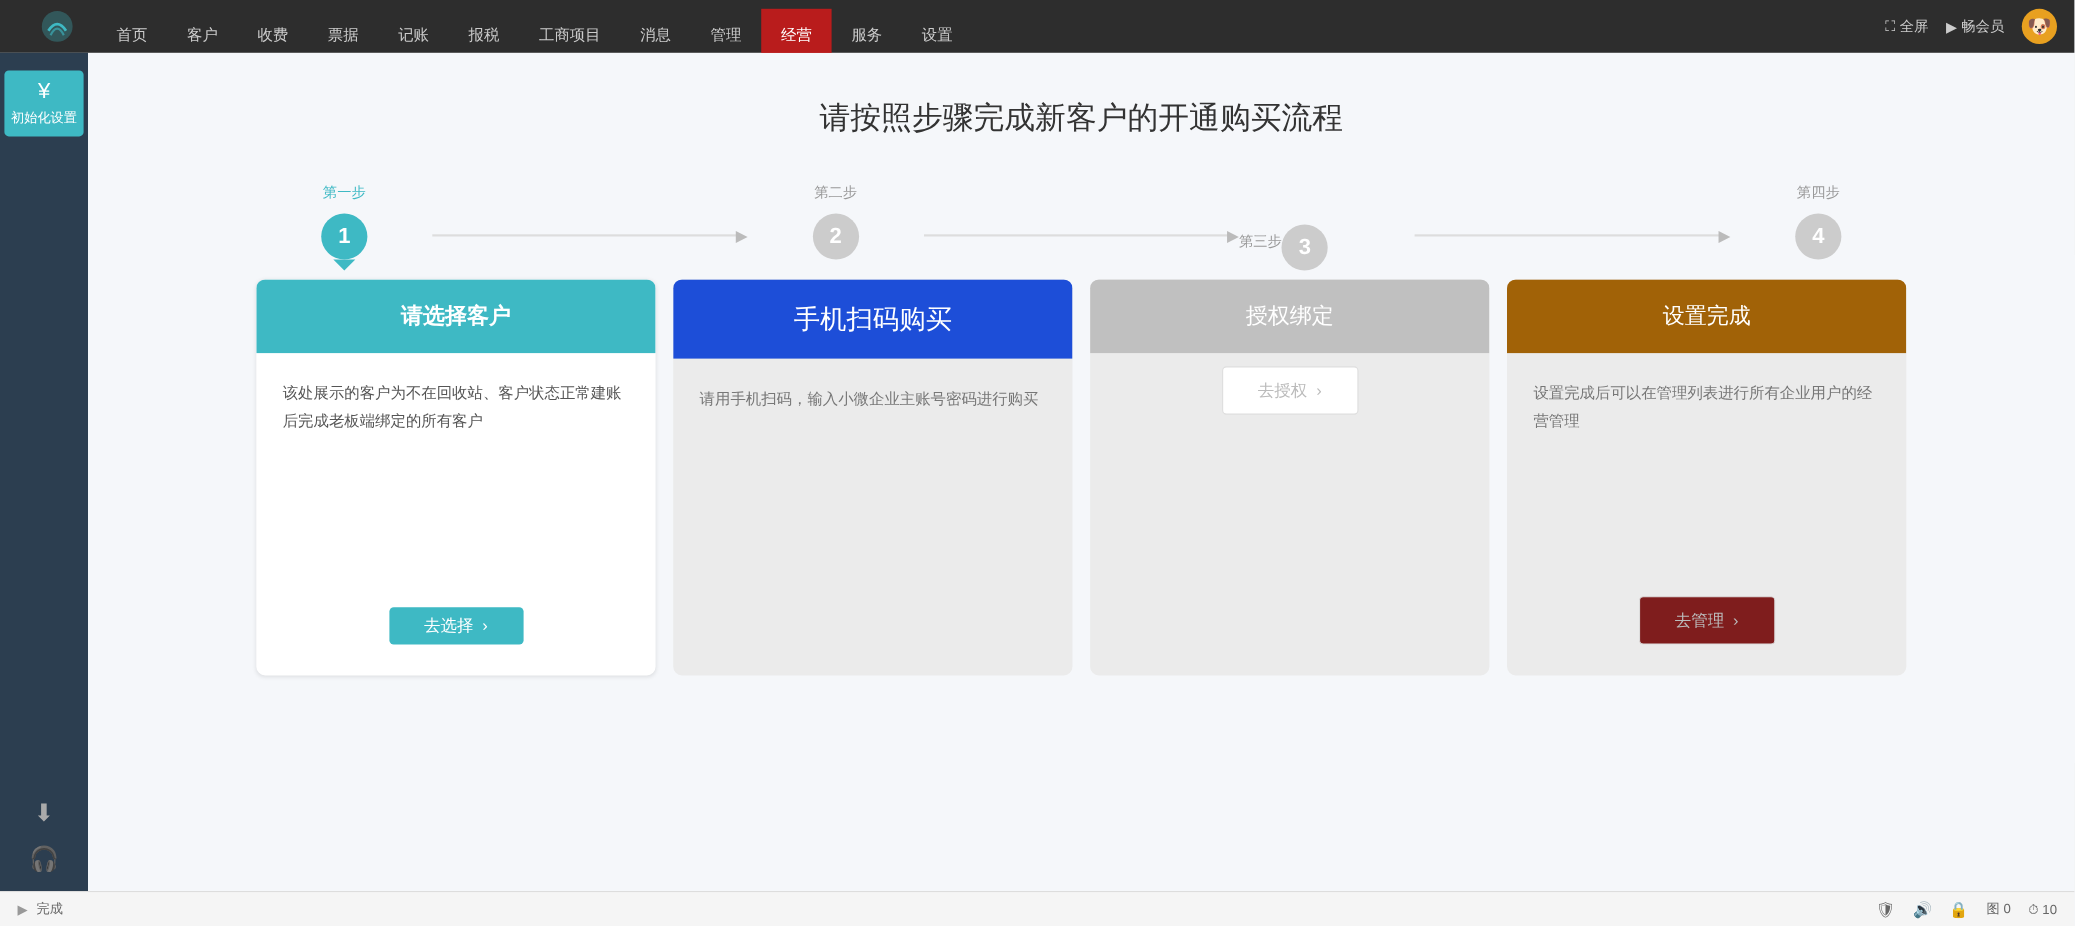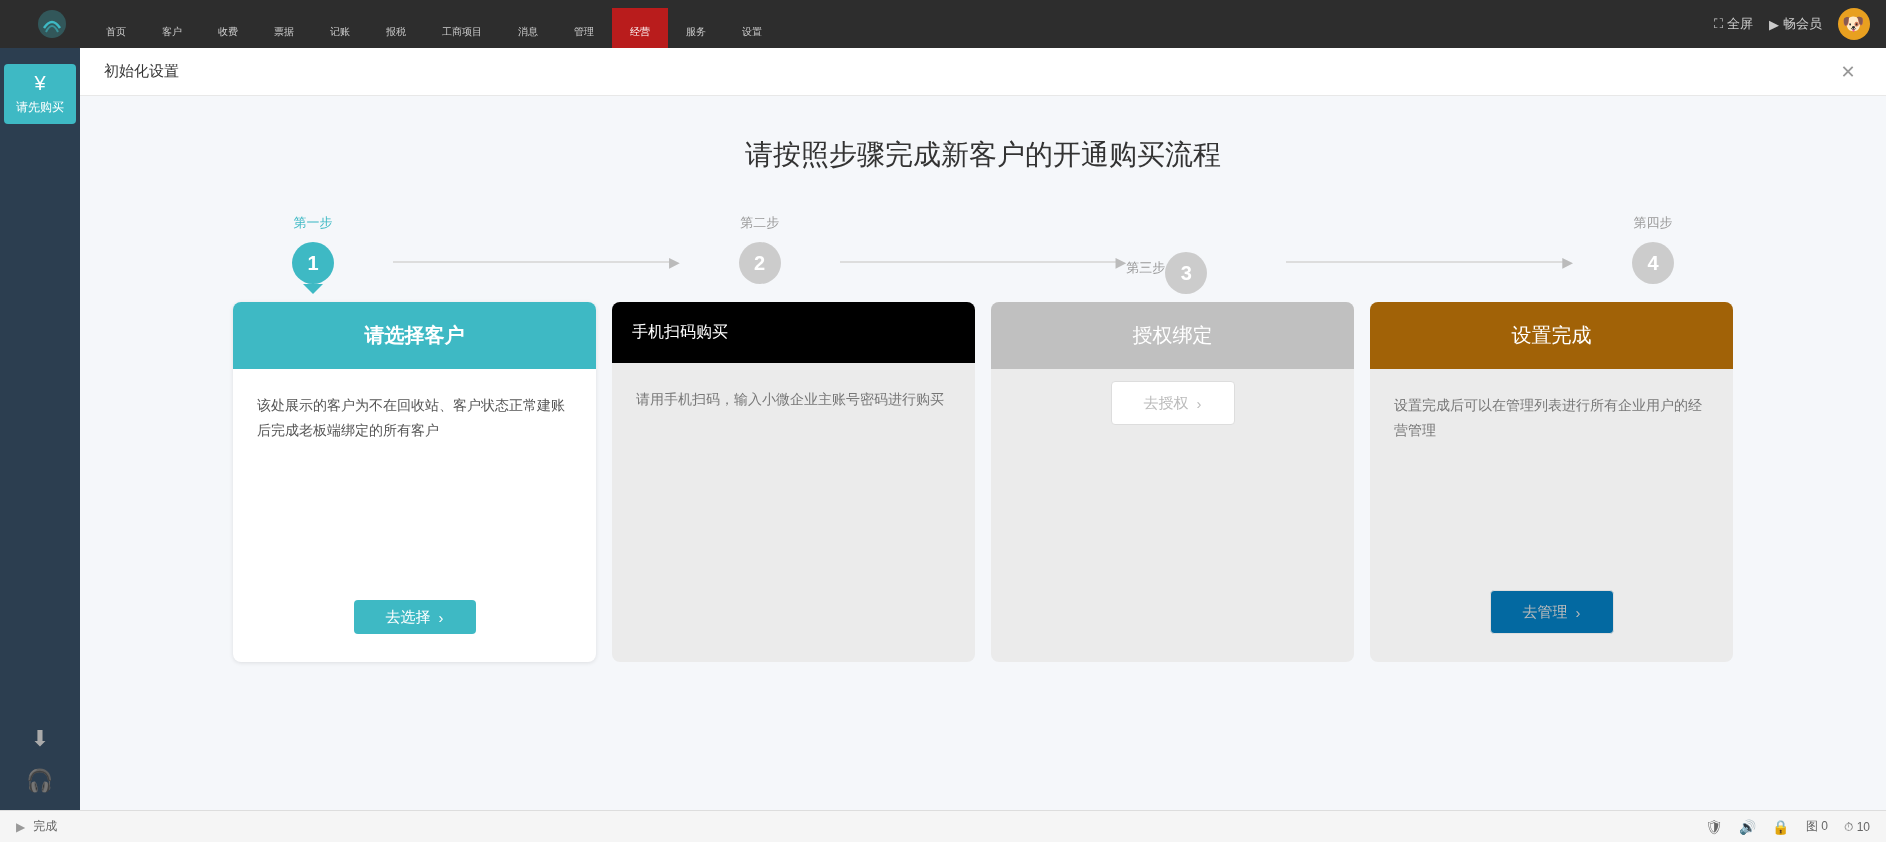--- a/index.html
+++ b/index.html
@@ -22,21 +22,21 @@
     }
     .nav-logo svg { width: 32px; height: 32px; }
     .nav-items {
       display: flex;
       align-items: center;
       flex: 1;
       gap: 0;
     }
     .nav-item {
       color: #ccc;
-      font-size: 10px;
+      font-size: 14px;
       padding: 0 18px;
       height: 48px;
       display: flex;
       align-items: center;
       cursor: pointer;
       white-space: nowrap;
       margin-top: 16px;
     }
     .nav-item.active {
       background: #b91c1c;
@@ -244,34 +244,30 @@
       </div>
       <div class="avatar">🐶</div>
     </div>
   </div>
 
   <div class="main-layout">
 
     <div class="sidebar">
       <div class="sidebar-item active">
         <div class="sidebar-icon">¥</div>
-        <div>请先购买</div>
+        <div>初始化设置</div>
       </div>
       <div class="sidebar-bottom">
         <div class="sidebar-bottom-icon">⬇</div>
         <div class="sidebar-bottom-icon">🎧</div>
       </div>
     </div>
 
     <div class="content-area">
 
-      <div class="page-header">
-        <div class="page-title">初始化设置</div>
-        <div class="close-btn">✕</div>
-      </div>
 
       <div class="wizard-content">
         <div class="wizard-title">请按照步骤完成新客户的开通购买流程</div>
 
         <div style="width:100%;max-width:1500px;display:flex;flex-direction:column;">
 
           <div style="display:flex;align-items:flex-end;width:100%;margin-bottom:0;">
 
             <div style="display:flex;flex-direction:column;align-items:center;flex:0 0 auto;min-width:160px;">
               <div style="font-size:13px;color:#3eb9c4;margin-bottom:10px;">第一步</div>
@@ -320,41 +316,41 @@
               <div style="padding:24px 24px 16px 24px;flex:1;font-size:14px;color:#555;line-height:1.8;">该处展示的客户为不在回收站、客户状态正常建账后完成老板端绑定的所有客户</div>
               <div style="padding:12px 24px 28px 24px;display:flex;justify-content:center;">
                 <button style="height:34px;padding:0 32px;border-radius:4px;font-size:15px;background:#3eb9c4;color:#fff;border:none;cursor:pointer;display:flex;align-items:center;gap:8px;">
                   <span>去选择</span>
                   <span>›</span>
                 </button>
               </div>
             </div>
 
             <div style="background:#ebebeb;border-radius:8px;display:flex;flex-direction:column;overflow:hidden;min-height:360px;">
-              <div style="background:#000000;padding:20px;font-size:16px;font-weight:500;color:#fff;">手机扫码购买</div>
+              <div style="background:#1d4ed8;padding:20px;text-align:center;font-size:24px;font-weight:500;color:#fff;">手机扫码购买</div>
               <div style="padding:24px 24px 16px 24px;flex:1;font-size:14px;color:#777;line-height:1.8;">请用手机扫码，输入小微企业主账号密码进行购买</div>
               <div style="padding:12px 24px 28px 24px;display:flex;justify-content:center;">
               </div>
             </div>
 
             <div style="background:#ebebeb;border-radius:8px;display:flex;flex-direction:column;overflow:hidden;min-height:360px;">
               <div style="background:#c0c0c0;padding:20px;text-align:center;font-size:20px;font-weight:500;color:#fff;">授权绑定</div>
               <div style="padding:12px 24px 28px 24px;display:flex;justify-content:center;">
                 <button style="height:44px;padding:0 32px;border-radius:4px;font-size:15px;background:#fff;color:#bbb;border:1px solid #ddd;cursor:default;display:flex;align-items:center;gap:8px;">
                   <span>去授权</span>
                   <span>›</span>
                 </button>
               </div>
             </div>
 
             <div style="background:#ebebeb;border-radius:8px;display:flex;flex-direction:column;overflow:hidden;min-height:360px;">
               <div style="background:#a16207;padding:20px;text-align:center;font-size:20px;font-weight:500;color:#fff;">设置完成</div>
               <div style="padding:24px 24px 16px 24px;flex:1;font-size:14px;color:#777;line-height:1.8;">设置完成后可以在管理列表进行所有企业用户的经营管理</div>
               <div style="padding:12px 24px 28px 24px;display:flex;justify-content:center;">
-                <button style="height:44px;padding:0 32px;border-radius:4px;font-size:15px;background:#0369a1;color:#bbb;border:1px solid #ddd;cursor:default;display:flex;align-items:center;gap:8px;">
+                <button style="height:44px;padding:0 32px;border-radius:4px;font-size:15px;background:#7f1d1d;color:#bbb;border:1px solid #ddd;cursor:default;display:flex;align-items:center;gap:8px;">
                   <span>去管理</span>
                   <span>›</span>
                 </button>
               </div>
             </div>
           </div>
         </div>
       </div>
     </div>
   </div>

